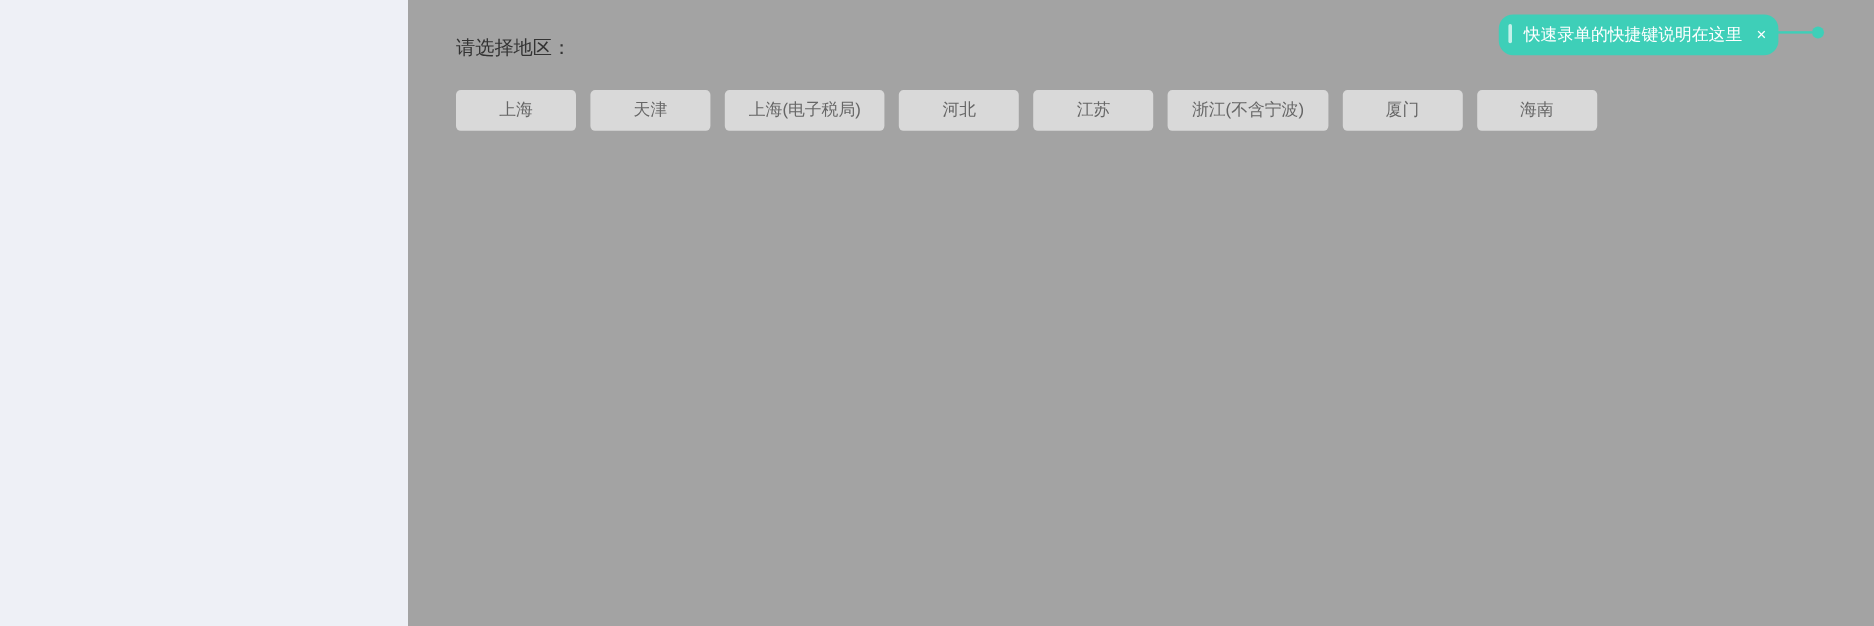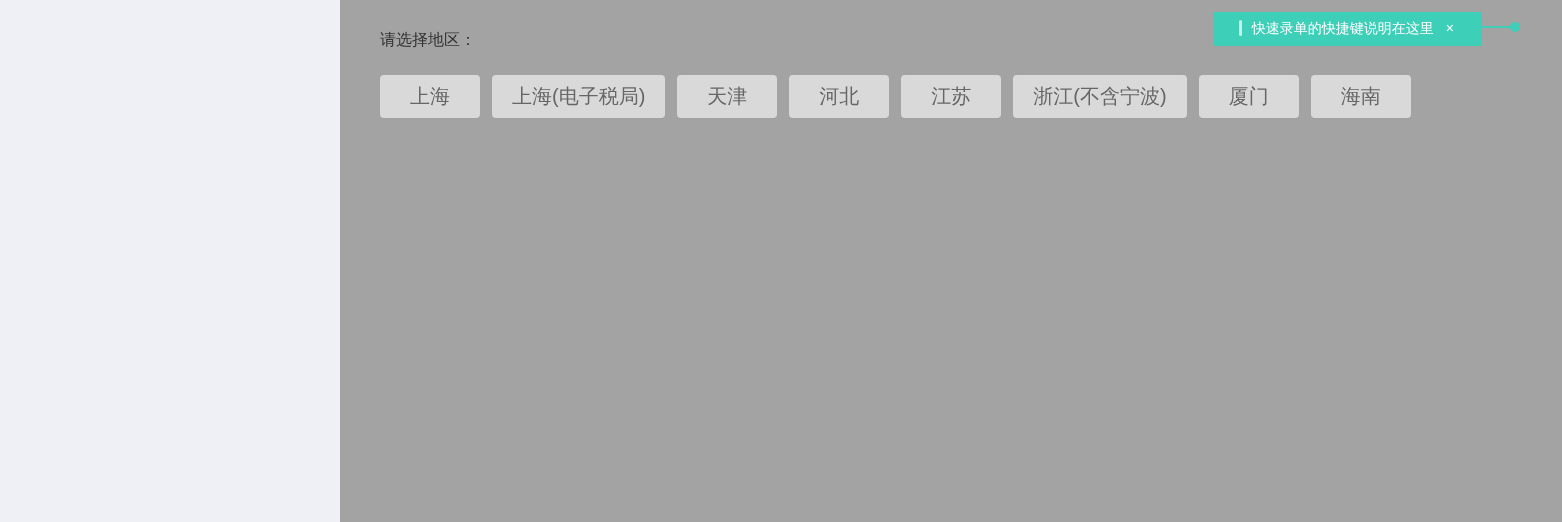--- a/index.html
+++ b/index.html
@@ -48,36 +48,36 @@
       flex-wrap: wrap;
       gap: 12px;
     }
 
     .region-btn {
       background: #d9d9d9;
       color: #666;
       border: none;
       border-radius: 4px;
       padding: 8px 20px;
-      font-size: 20px;
+      font-size: 14px;
       cursor: pointer;
       min-width: 100px;
       text-align: center;
       font-family: "Microsoft YaHei", "PingFang SC", sans-serif;
     }
 
     
     .tooltip-banner {
       position: absolute;
       top: 12px;
       right: 80px;
       background: #3ecfb8;
       color: #fff;
-      border-radius: 2px;
-      padding: 8px 26px;
+      border-radius: 12px;
+      padding: 8px 8px;
       font-size: 14px;
       display: flex;
       align-items: flex-start;
       gap: 10px;
       white-space: nowrap;
     }
 
     .tooltip-banner .bar {
       width: 3px;
       height: 16px;
@@ -118,22 +118,22 @@
 </head>
 <body>
 
 <div class="sidebar"></div>
 
 <div class="main-content">
   <div class="page-title">请选择地区：</div>
   <div class="region-buttons">
 
   <button class="region-btn">上海</button>
+      <button class="region-btn">天津</button>
       <button class="region-btn">上海(电子税局)</button>
-      <button class="region-btn">天津</button>
       <button class="region-btn">河北</button>
       <button class="region-btn">江苏</button>
       <button class="region-btn">浙江(不含宁波)</button>
       <button class="region-btn">厦门</button>
       <button class="region-btn">海南</button>
     </div>
 </div>
 
 <div class="tooltip-banner">
   <span class="bar"></span>

